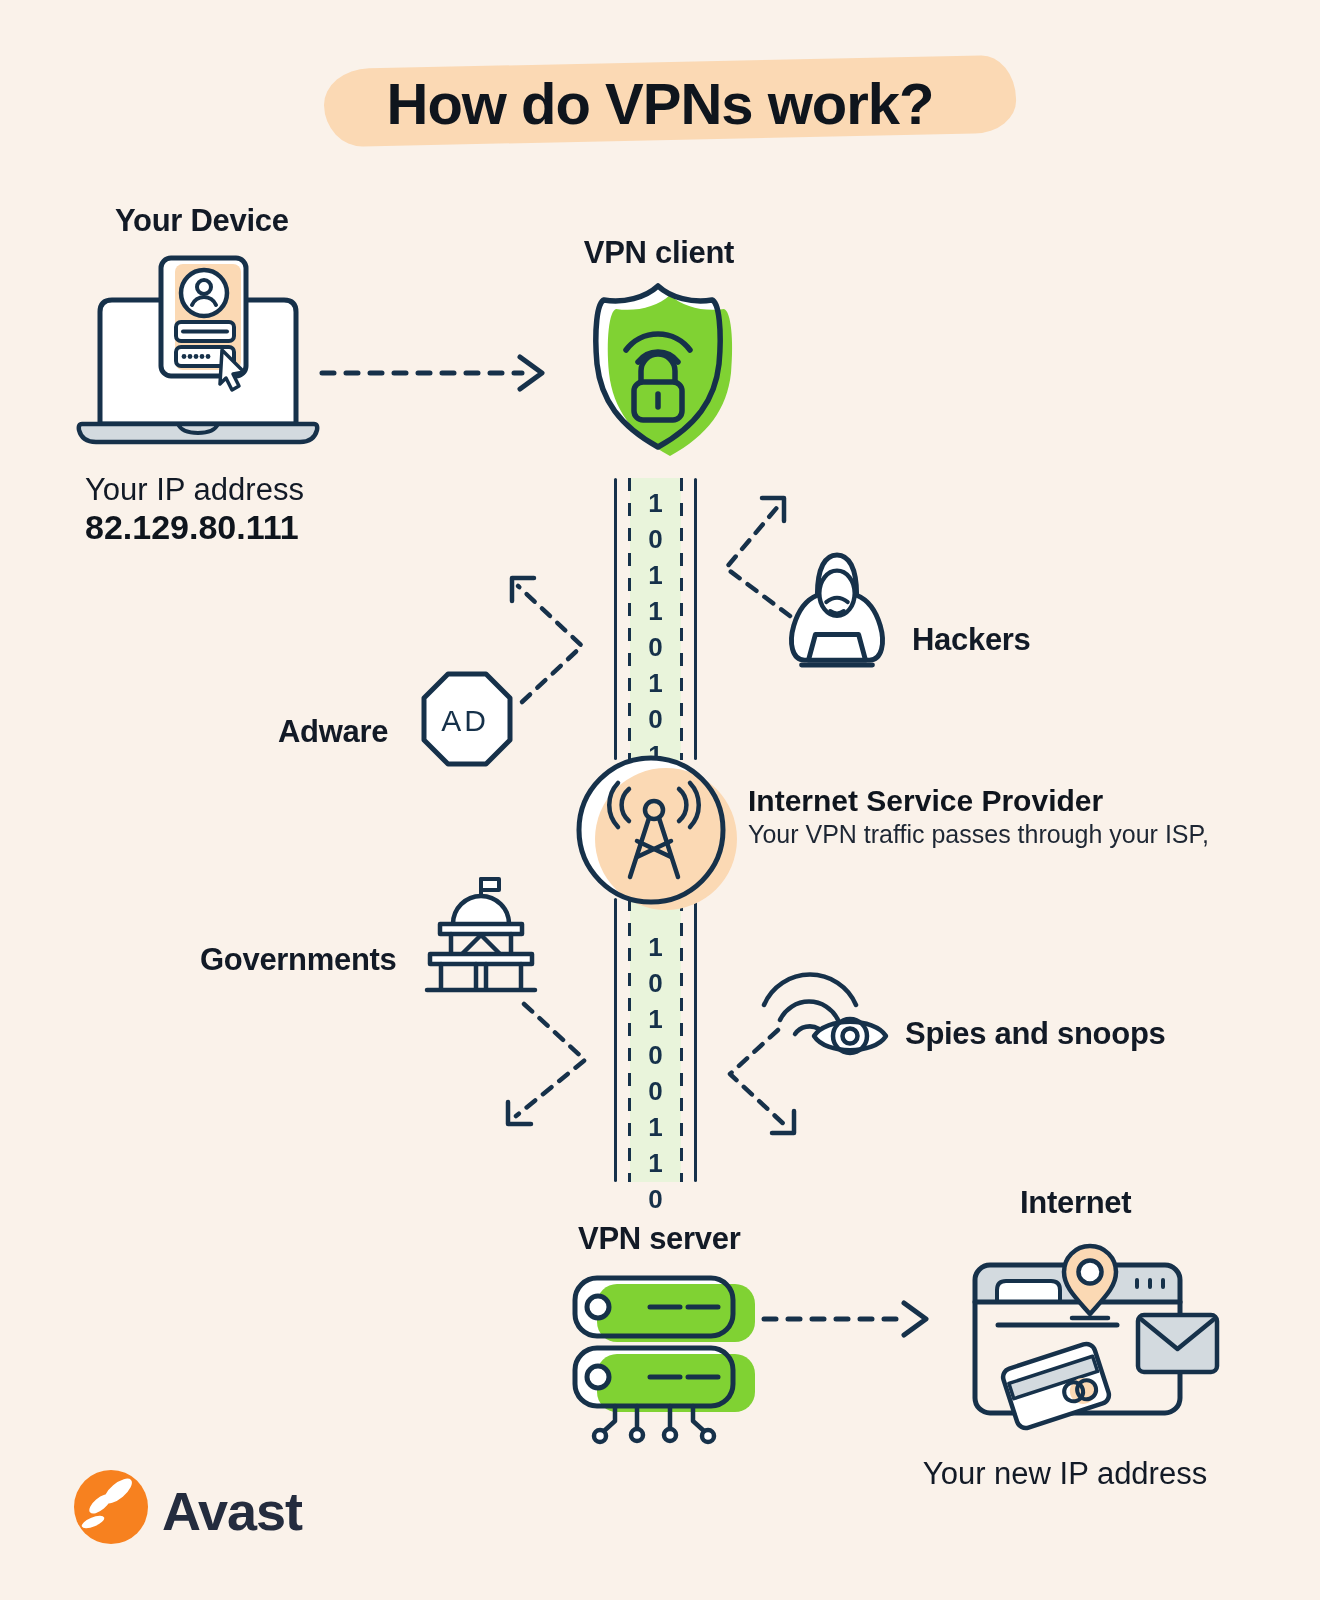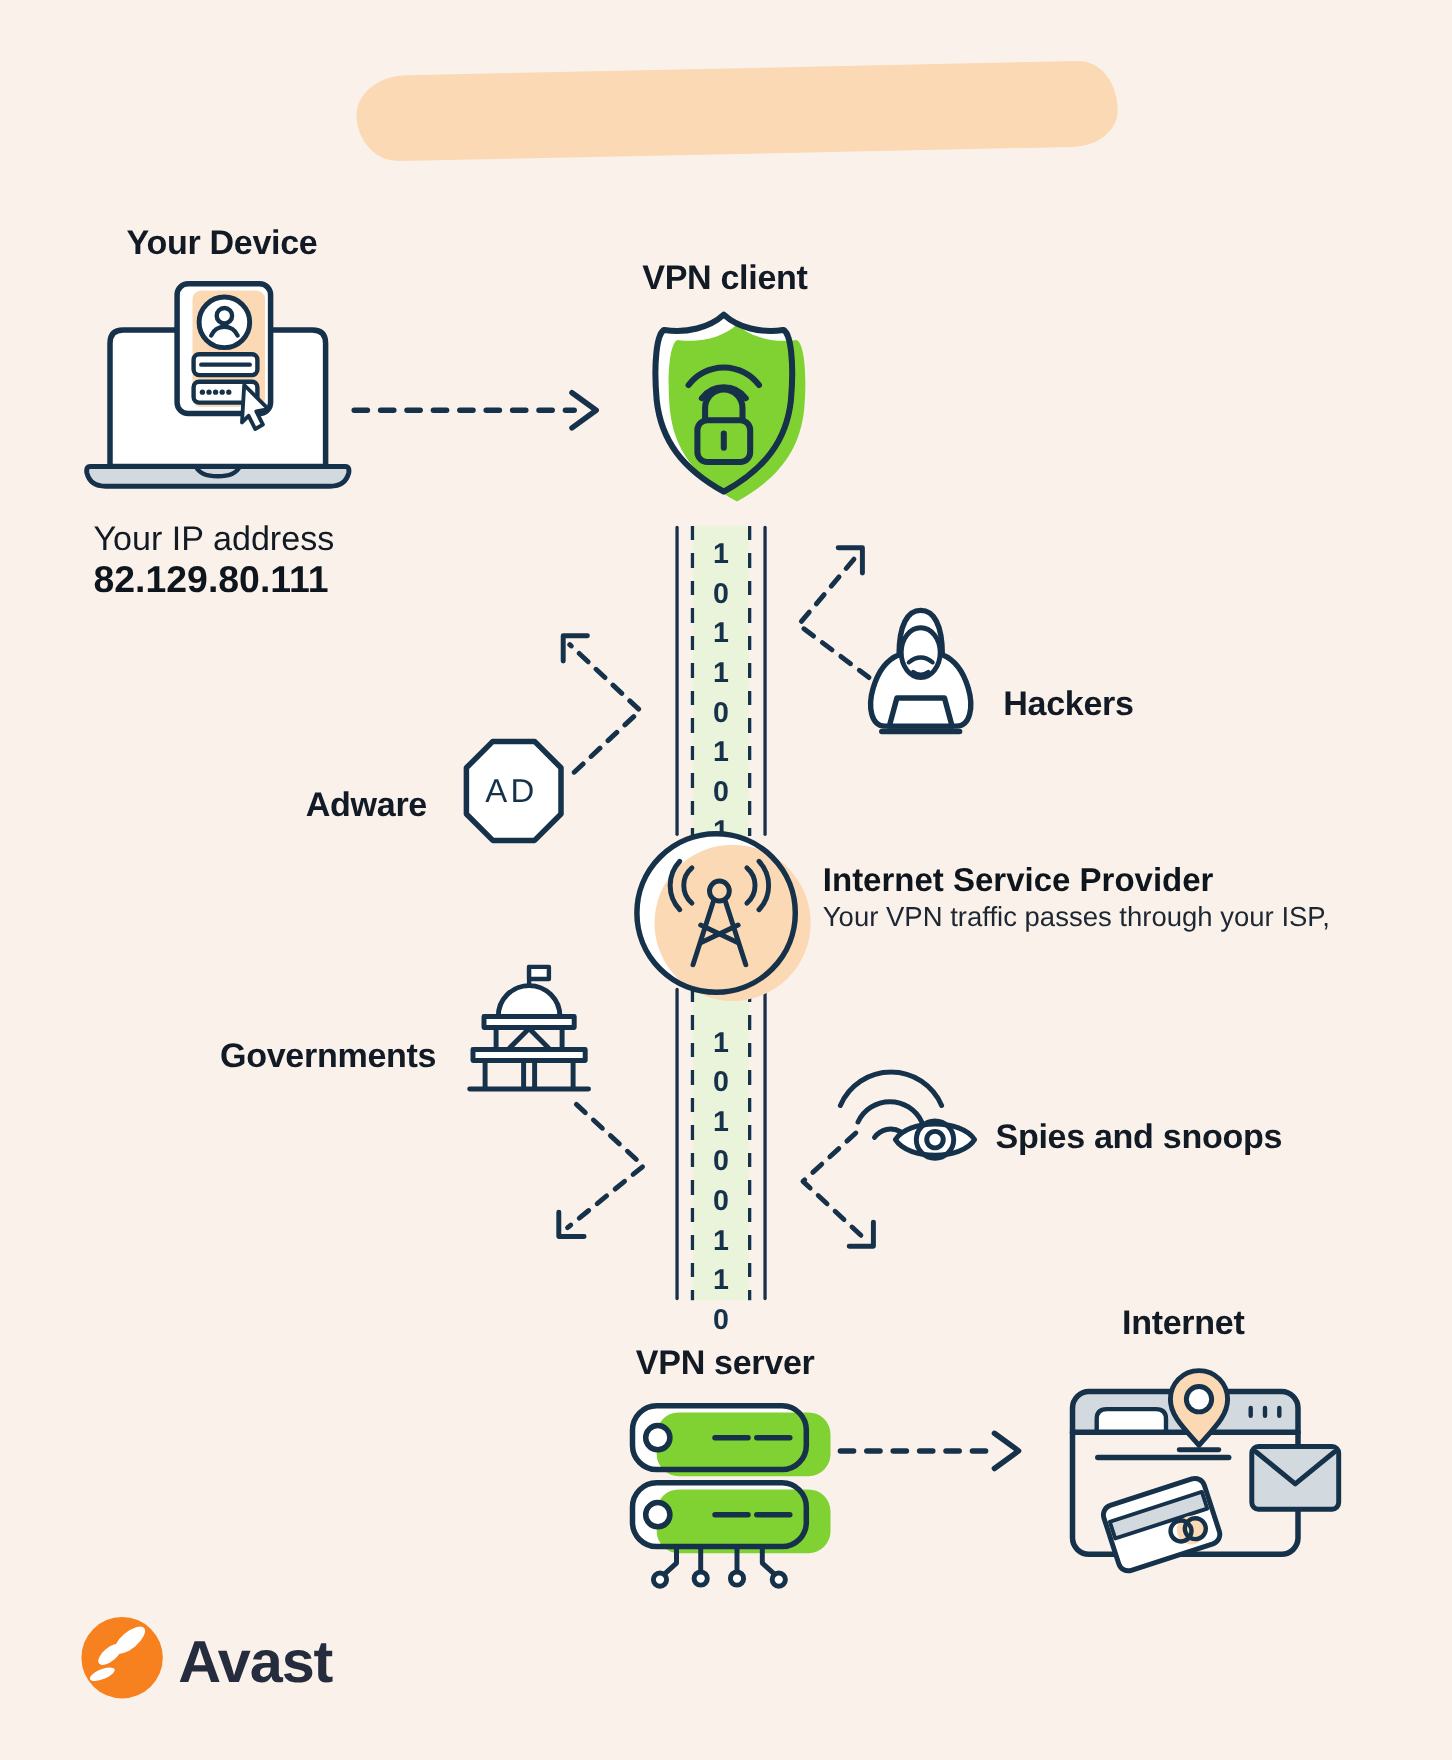--- a/index.html
+++ b/index.html
@@ -34,20 +34,21 @@
             color: #16314A; line-height: 1; }
   .tun-bin { position: absolute; left: 50%; transform: translateX(-50%); }
   svg { display: block; }
 </style>
 </head>
 <body>
 
 <div id="canvas">
 
   <div class="abs highlight"></div>
+  <div class="abs title center" style="left:0; width:1320px; top:70px;">How do VPNs work?</div>
 
   <div class="abs label" style="left:115px; top:203px;">Your Device</div>
 
   <svg class="abs" style="left:76px; top:246px;" width="245" height="200" viewBox="0 0 245 200">
     <g stroke="#16314A" stroke-linecap="round" stroke-linejoin="round">
 
       <path d="M 24 178 L 24 66 Q 24 54 36 54 L 208 54 Q 220 54 220 66 L 220 178 Z" fill="#FFFFFF" stroke-width="5"></path>
 
       <g>
         <rect x="85" y="12" width="85" height="118" rx="10" fill="#FFFFFF" stroke-width="5"></rect>
@@ -280,20 +281,21 @@
 
       <g>
         <path d="M 145 18 C 130 18 119 30 119 44 C 119 59 131 70 145 86 C 159 70 171 59 171 44
                  C 171 30 160 18 145 18 Z" fill="#FBD9B4" stroke-width="4.5"></path>
         <circle cx="145" cy="44" r="11.5" fill="#FFFFFF" stroke-width="4.5"></circle>
         <path d="M 127 90 H 163" stroke-width="4.5"></path>
       </g>
     </g>
   </svg>
 
+  <div class="abs sub center" style="left:870px; top:1456px; width:390px;">Your new IP address</div>
 
   <svg class="abs" style="left:72px; top:1468px;" width="78" height="78" viewBox="0 0 78 78">
     <circle cx="39" cy="39" r="37" fill="#F7811F"></circle>
     <g fill="#FFFFFF">
       <ellipse cx="46" cy="23" rx="17" ry="7.5" transform="rotate(-40 46 23)"></ellipse>
       <ellipse cx="28" cy="36" rx="13" ry="6" transform="rotate(-40 28 36)"></ellipse>
       <ellipse cx="21" cy="54" rx="12" ry="4.5" transform="rotate(-22 21 54)"></ellipse>
     </g>
   </svg>
   <div class="abs brand" style="left:162px; top:1480px;">Avast</div>

